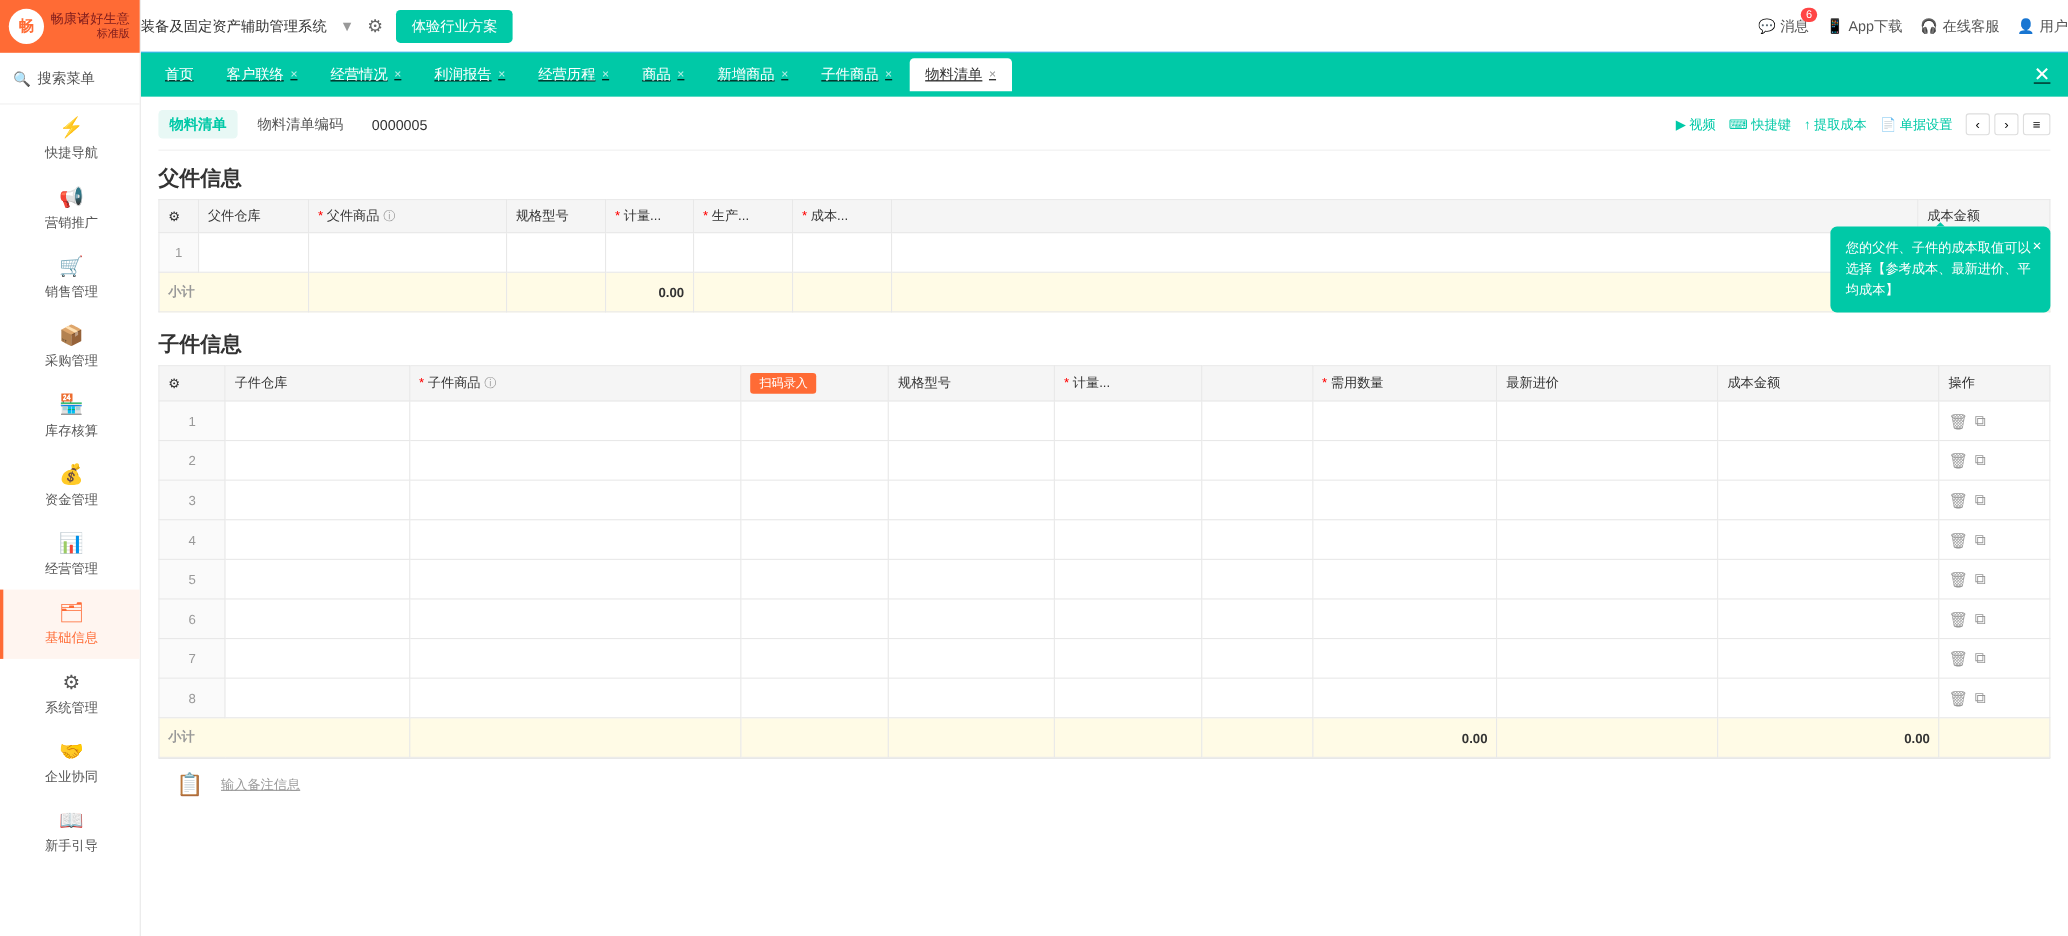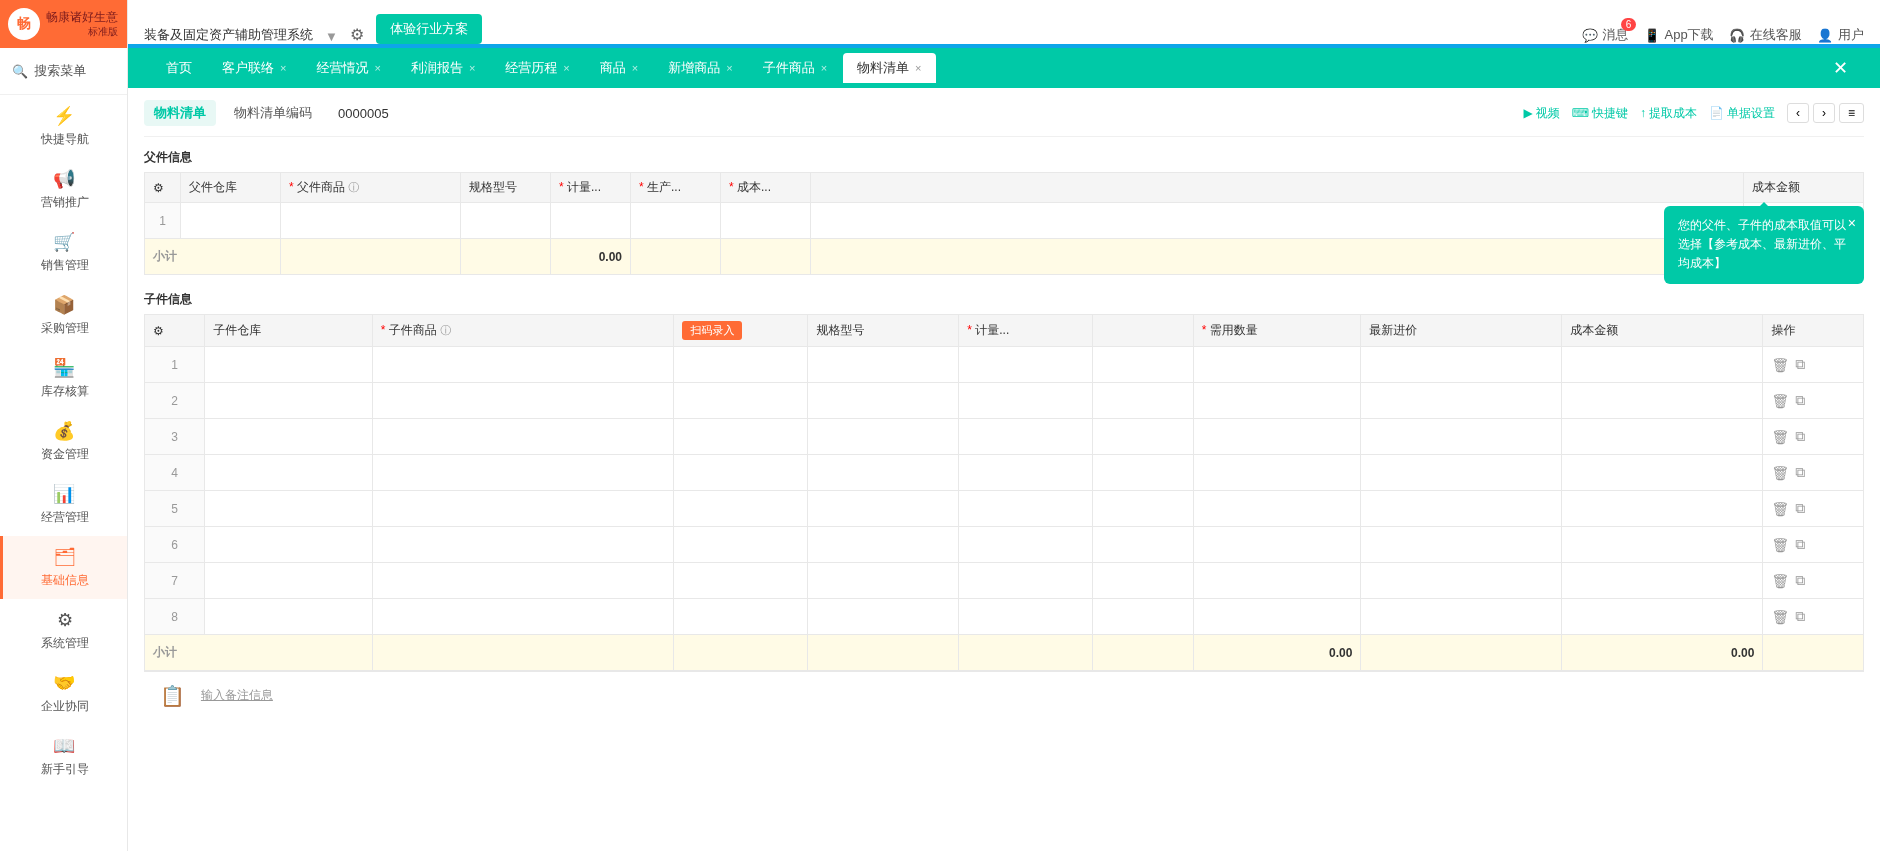--- a/index.html
+++ b/index.html
@@ -80,23 +80,23 @@
       display: flex;
       flex-direction: column;
       overflow: hidden;
     }
 
     
     .top-header {
       background: #fff;
       height: 48px;
       display: flex;
-      align-items: flex-end;
-      padding: 0 16px;
-      border-bottom: 4px solid #0ea5e9;
+      align-items: center;
+      padding: 0 0;
+      border-bottom: 1px solid #0ea5e9;
       gap: 12px;
     }
     .system-title-text { color: #333; }
     .system-title-arrow { color: #999; }
     .trial-btn {
       background: #00c9a7;
       color: #fff;
       border: none;
       border-radius: 4px;
       padding: 6px 14px;
@@ -112,24 +112,25 @@
     }
     .header-right { display: flex; align-items: center; gap: 16px; color: #555; font-size: 13px; }
     .badge-item { position: relative; display: flex; align-items: center; gap: 4px; cursor: pointer; }
     .badge { background: #ff4444; color: #fff; border-radius: 10px; font-size: 10px; padding: 1px 5px; position: absolute; top: -8px; right: -8px; }
 
     
     .nav-tabs {
       background: #00c9a7;
       display: flex;
       align-items: center;
-      padding: 0 24px;
+      padding: 0 8px;
       height: 40px;
       gap: 2px;
       flex-shrink: 0;
+      text-decoration: underline;
     }
     .nav-tab {
       color: #fff;
       padding: 6px 14px;
       cursor: pointer;
       font-size: 13px;
       border-radius: 4px 4px 0 0;
       display: flex;
       align-items: center;
       gap: 4px;
@@ -174,21 +175,21 @@
     }
     .sub-tab.active { background: #e8f8f5; color: #00c9a7; font-weight: bold; }
     .sub-code { font-size: 13px; color: #333; }
     .sub-actions { margin-left: auto; display: flex; align-items: center; gap: 12px; font-size: 12px; color: #00c9a7; }
     .sub-action-item { display: flex; align-items: center; gap: 3px; cursor: pointer; }
     .pagination-btns { display: flex; gap: 4px; }
     .pag-btn { border: 1px solid #ddd; background: #fff; border-radius: 3px; padding: 2px 8px; cursor: pointer; font-size: 12px; }
 
     
     .section-header {
-      font-size: 12px;
+      font-size: 19px;
       font-weight: bold;
       color: #333;
       margin: 10px 0 6px 0;
     }
 
     
     .data-table {
       width: 100%;
       border-collapse: collapse;
       font-size: 12px;

